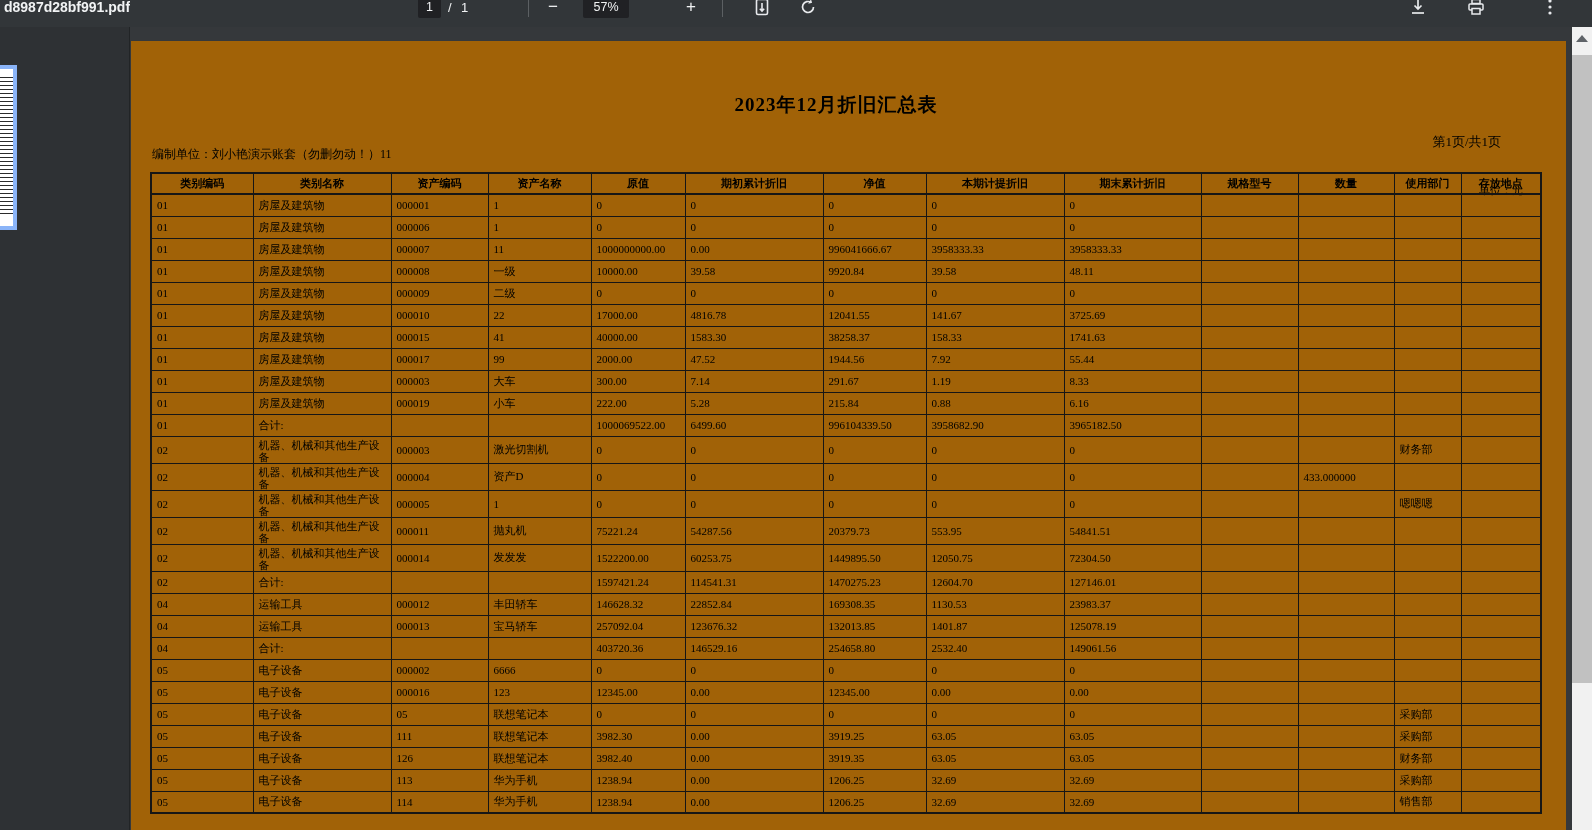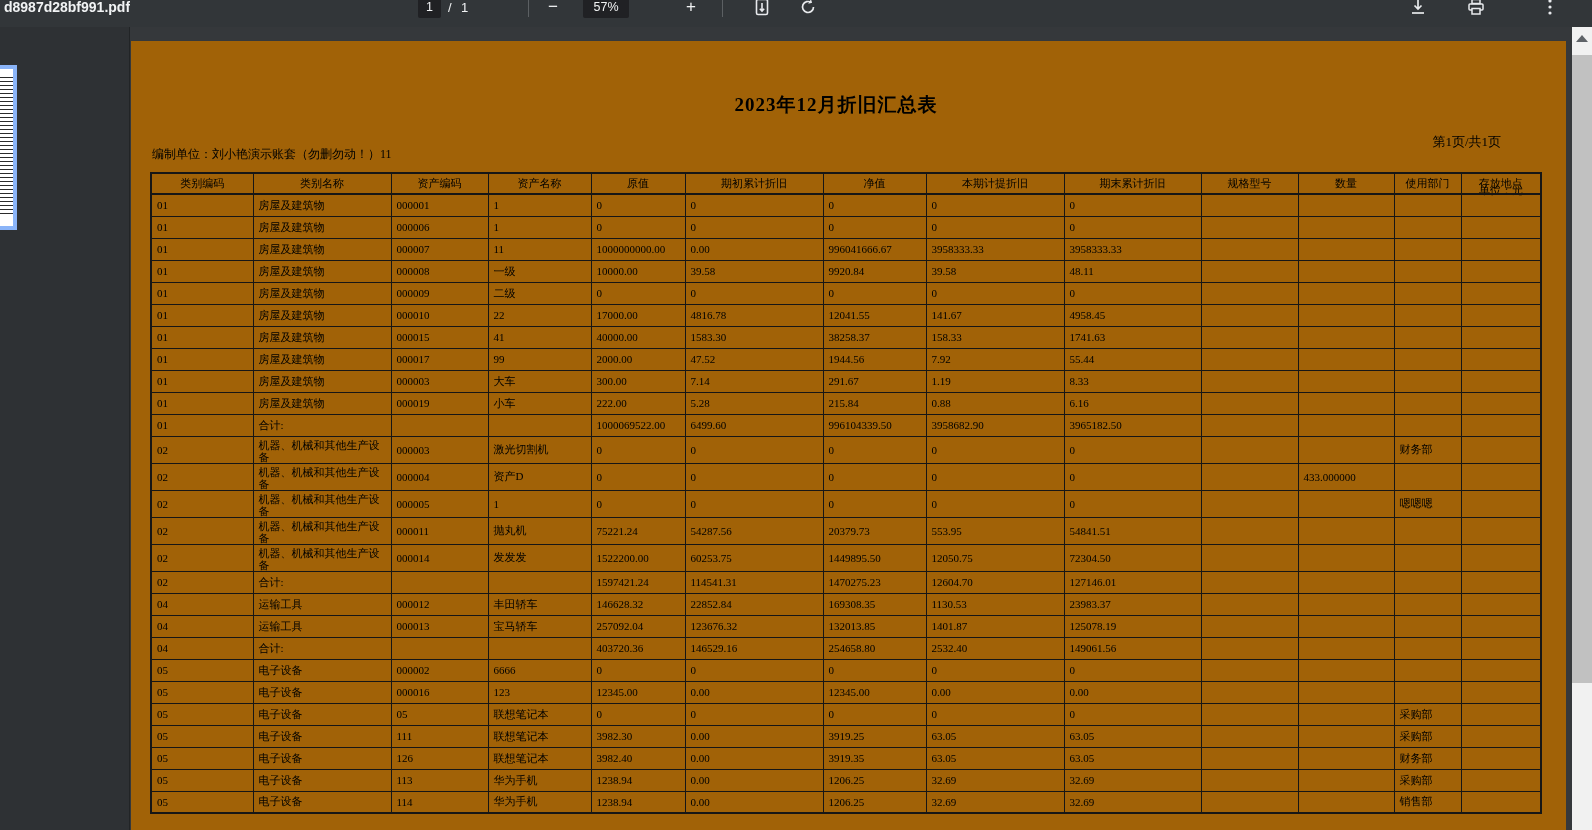--- a/index.html
+++ b/index.html
@@ -53,21 +53,21 @@
                font-size:19px; font-weight:bold; letter-spacing:1px; }
   .doc-pageinfo { position:absolute; top:92px; right:65px; font-size:13px; }
   .doc-prepared { position:absolute; top:105px; left:21px; font-size:12px; }
   .doc-unit { position:absolute; top:114px; right:43px; font-size:11px;margin-top:28px; }
 
   table.deptable { position:absolute; left:19px; top:131px; width:1390px;
                    border-collapse:collapse; table-layout:fixed;
                    font-size:11px; color:#000; }
   .deptable th, .deptable td { border:1px solid #161616; padding:0 5px;
                    overflow:hidden; white-space:nowrap; vertical-align:middle; }
-  .deptable th { height:21px; font-weight:normal; text-align:center;
+  .deptable th { height:21px; font-weight:bold; text-align:center;
                  border-bottom-width:2px; }
   .deptable td { height:22px; text-align:left; }
   .deptable { border:2px solid #161616; }
   .deptable tr.tall td { height:27px; }
   .deptable tr.tall td.wrapcell { white-space:normal; line-height:12px; padding-top:2px;margin-left:20px; }
 </style>
 </head>
 <body>
 
 <div class="toolbar">
@@ -255,21 +255,21 @@
         </tr>
         <tr>
           <td>01</td>
           <td>房屋及建筑物</td>
           <td>000010</td>
           <td>22</td>
           <td>17000.00</td>
           <td>4816.78</td>
           <td>12041.55</td>
           <td>141.67</td>
-          <td>4958.45</td>
+          <td>3725.69</td>
           <td></td>
           <td></td>
           <td></td>
           <td></td>
         </tr>
         <tr>
           <td>01</td>
           <td>房屋及建筑物</td>
           <td>000015</td>
           <td>41</td>

